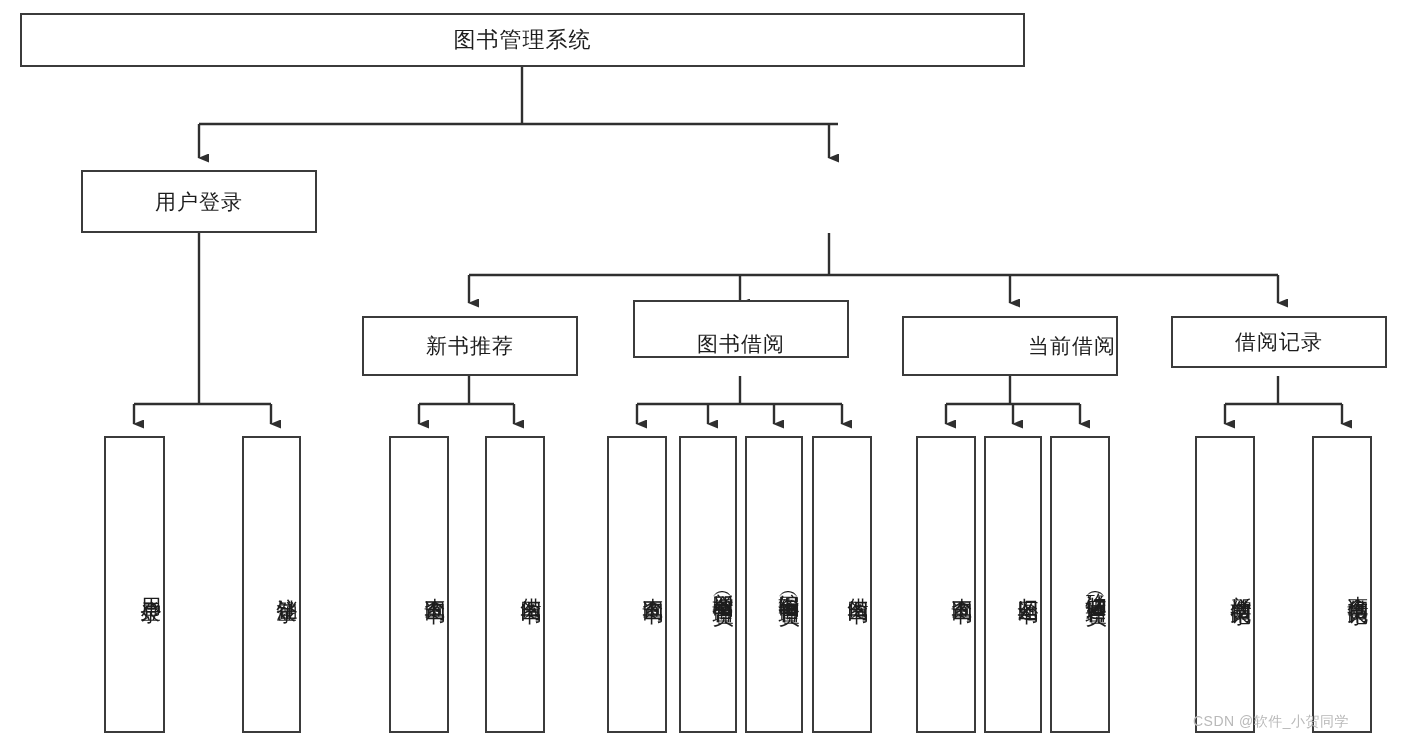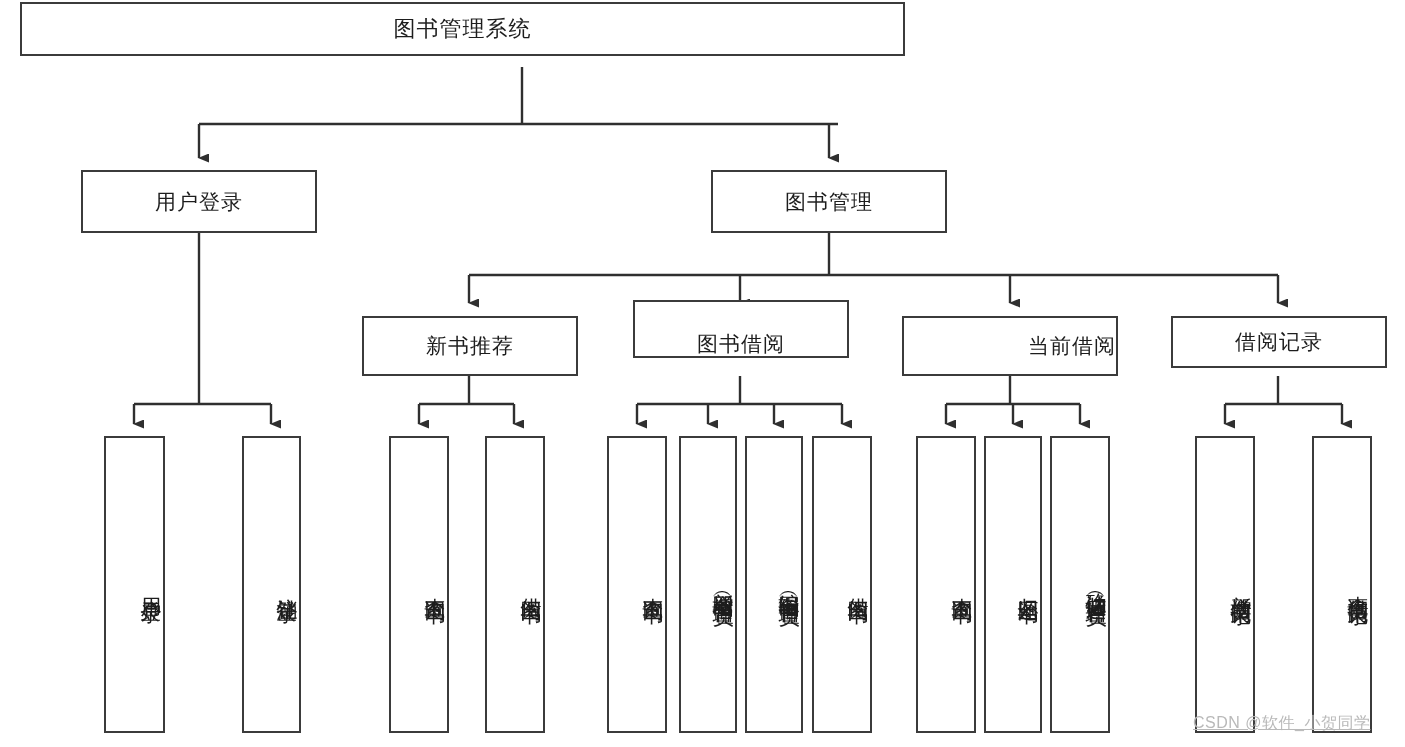--- a/index.html
+++ b/index.html
@@ -59,25 +59,24 @@
     display: block;
     writing-mode: vertical-rl;
     text-orientation: upright;
     white-space: normal;
     max-height: 100%;
   }
   .watermark {
     position: absolute;
     left: 1193px;
     top: 713px;
-    font-size: 16px;
+    font-size: 14px;
     color: #b9b9b9;
     white-space: nowrap;
     letter-spacing: 0.5px;
-    text-decoration: underline;
   }
 </style>
 </head>
 <body>
 
 <div id="canvas">
 
   <svg id="edges" viewBox="0 0 1405 747" xmlns="http://www.w3.org/2000/svg">
     <defs>
       <marker id="arrow" markerWidth="9" markerHeight="11" refX="4.5" refY="10" orient="auto" markerUnits="userSpaceOnUse">
@@ -121,29 +120,26 @@
       <path d="M1013,404 L1013,424" marker-end="url(#arrow)"></path>
       <path d="M1080,404 L1080,424" marker-end="url(#arrow)"></path>
 
       <path d="M1278,376 L1278,404"></path>
       <path d="M1225,404 L1342,404"></path>
       <path d="M1225,404 L1225,424" marker-end="url(#arrow)"></path>
       <path d="M1342,404 L1342,424" marker-end="url(#arrow)"></path>
     </g>
   </svg>
 
-  <div class="node horiz root" style="left:20px; top:2px; width:885px; height:54px;">
+  <div class="node horiz root" style="left:20px; top:13px; width:1005px; height:54px;">
     <span>图书管理系统</span>
   </div>
 
   <div class="node horiz" style="left:81px; top:170px; width:236px; height:63px;">
     <span>用户登录</span>
-  </div>
-  <div class="node horiz" style="left:711px; top:170px; width:236px; height:63px;">
-    <span>图书管理</span>
   </div>
 
   <div class="node horiz" style="left:362px; top:316px; width:216px; height:60px;">
     <span>新书推荐</span>
   </div>
   <div class="node horiz" style="left:633px; top:300px; width:216px; height:58px;align-items:flex-end;">
     <span>图书借阅</span>
   </div>
   <div class="node horiz" style="left:902px; top:316px; width:216px; height:60px;justify-content:flex-end;">
     <span>当前借阅</span>

